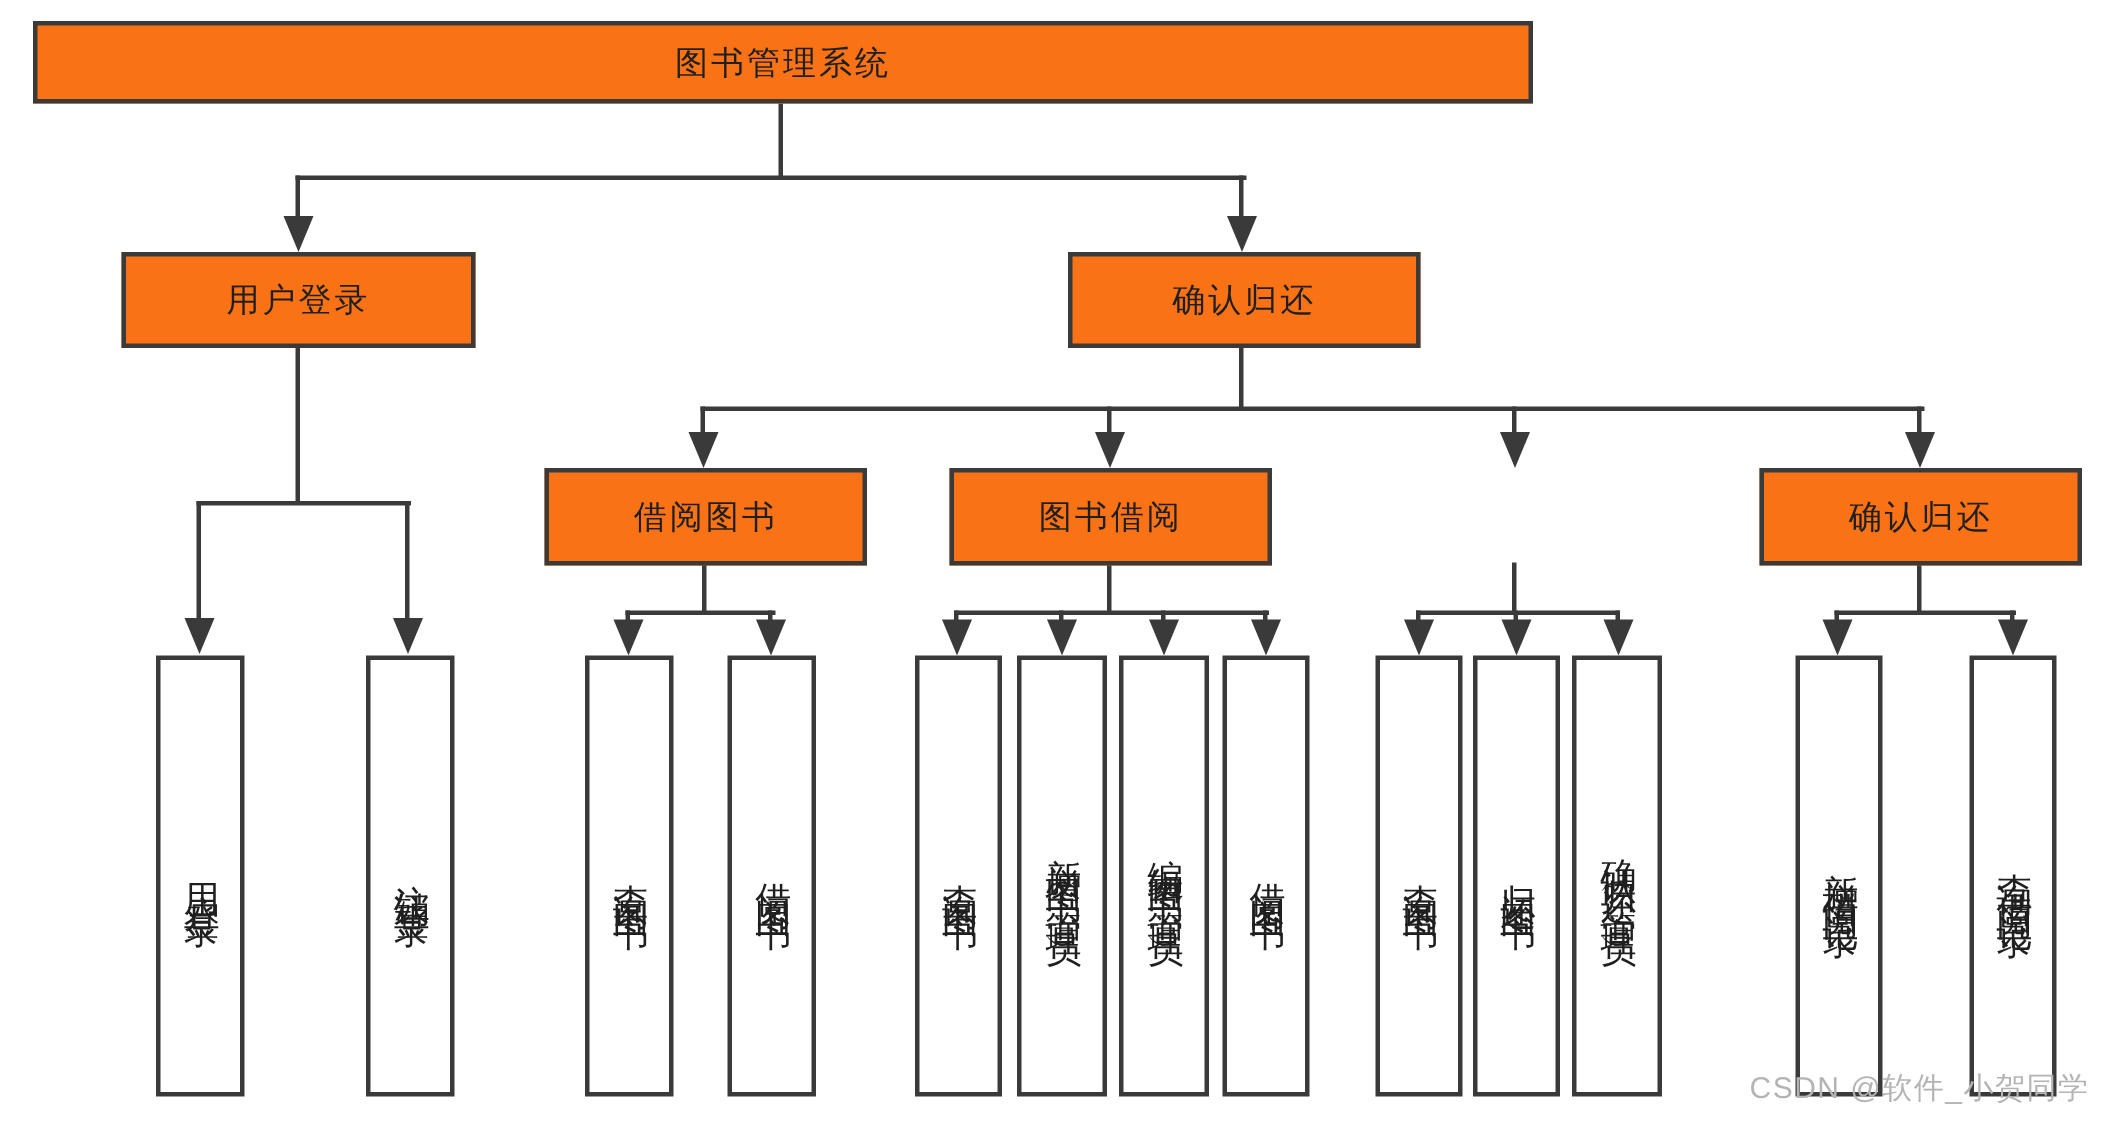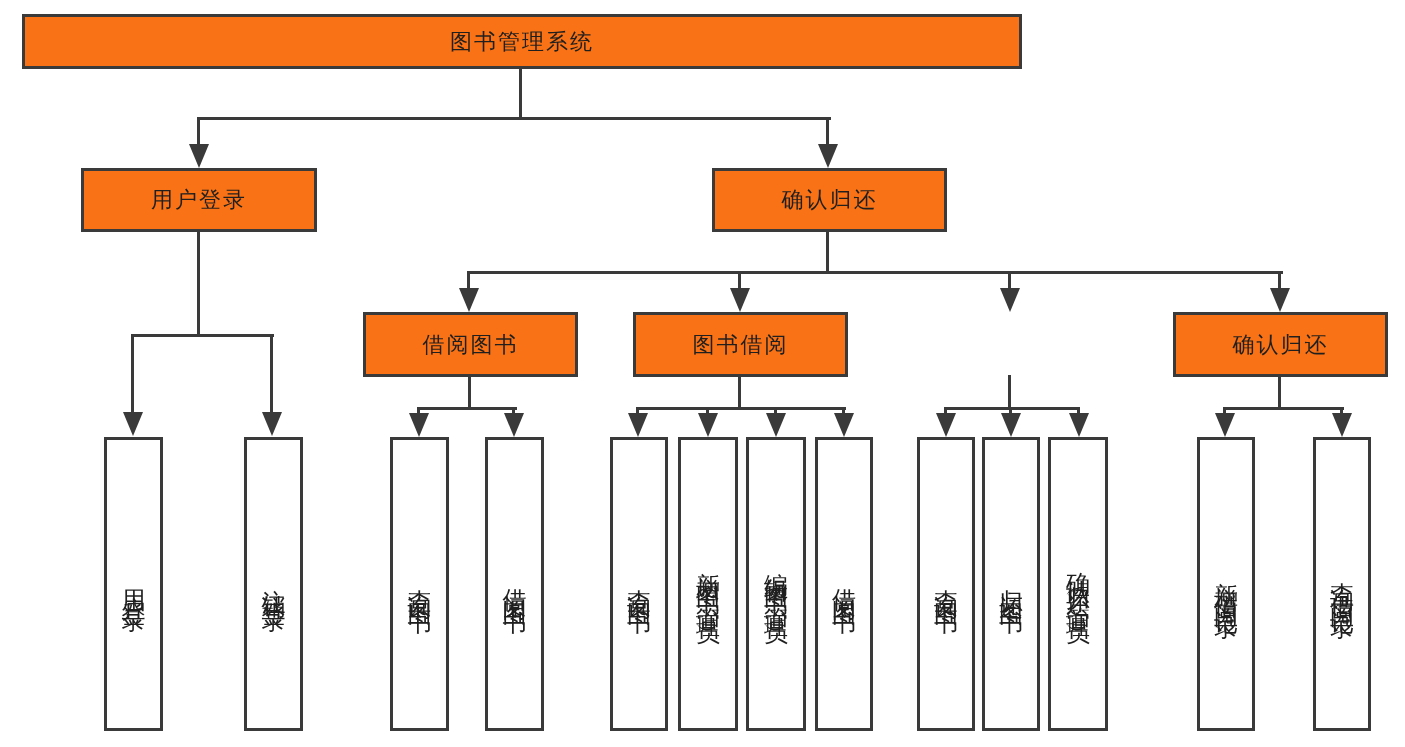--- a/index.html
+++ b/index.html
@@ -190,14 +190,15 @@
     <span class="vtext">确认归还（管理员）</span>
   </div>
 
   <div class="vbox" style="left:1197px; top:437px; width:58px; height:294px;">
     <span class="vtext">新增借阅记录</span>
   </div>
   <div class="vbox" style="left:1313px; top:437px; width:58px; height:294px;">
     <span class="vtext">查询借阅记录</span>
   </div>
 
+  <div class="watermark">CSDN @软件_小贺同学</div>
 
 </div>
 
 </body></html>

